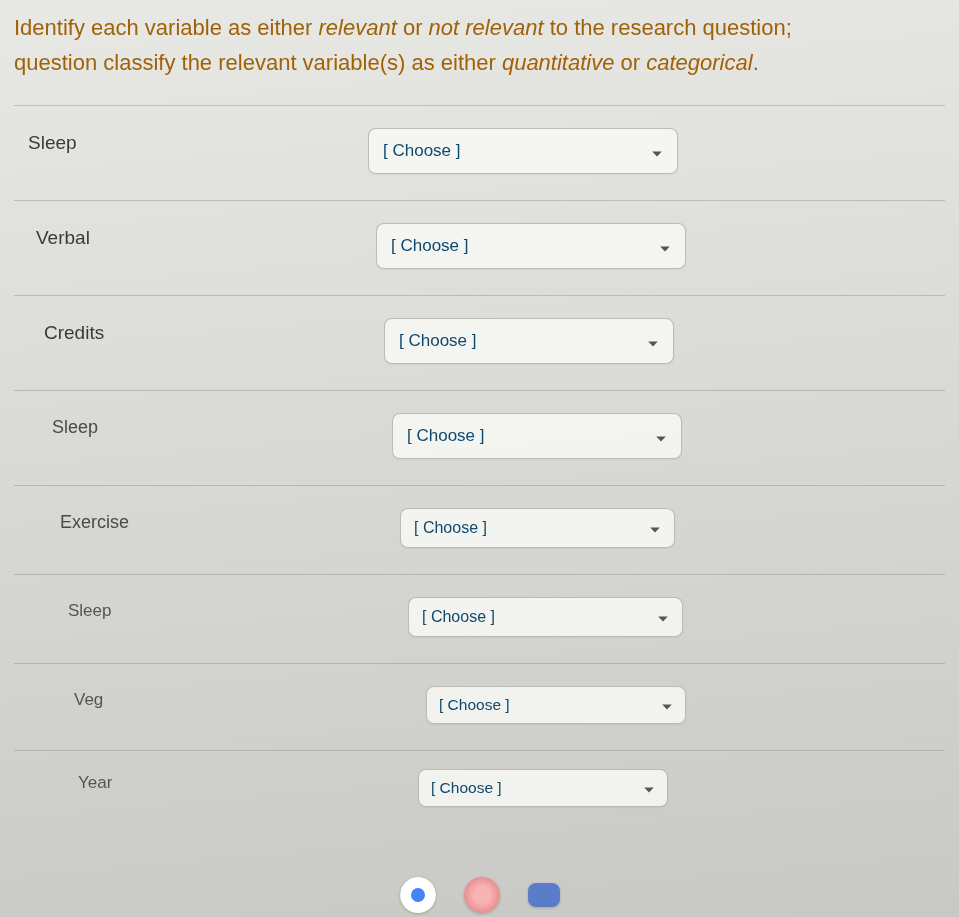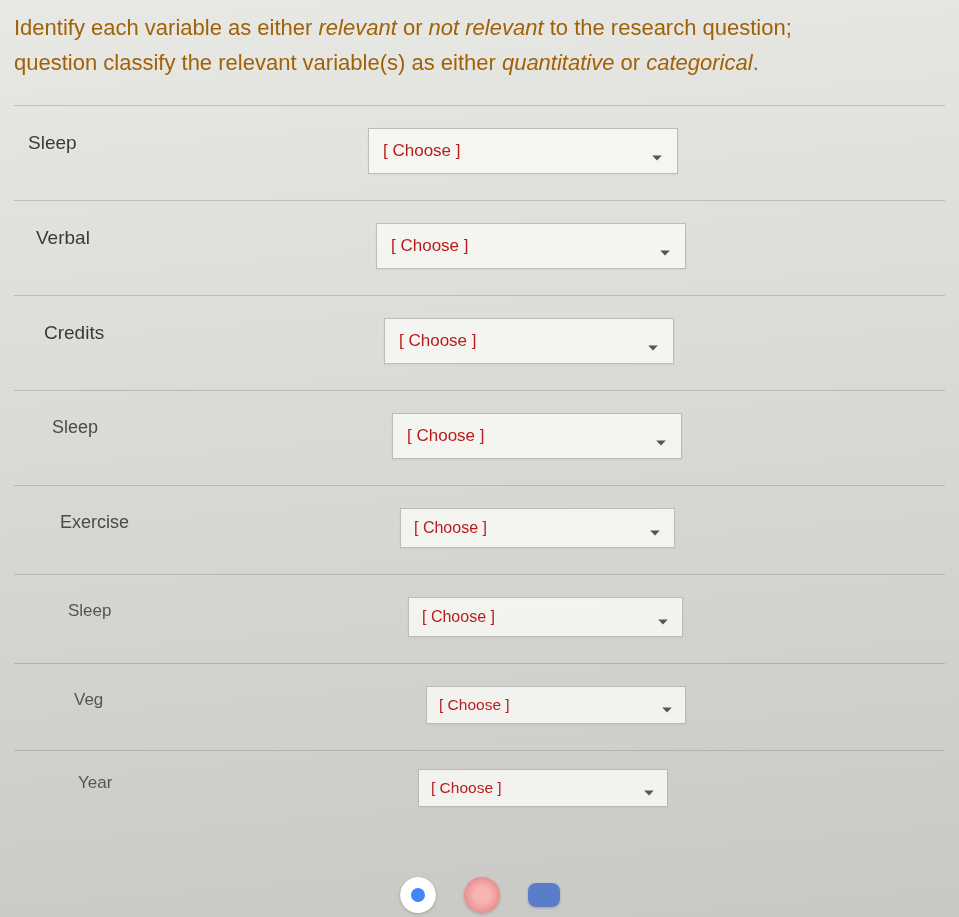--- a/index.html
+++ b/index.html
@@ -56,29 +56,29 @@
     }
     .variable-row:nth-child(n+6) .variable-label {
       font-size: 17px;
       color: #555;
     }
     .dropdown-wrap {
       flex: 0 0 auto;
     }
     .dropdown {
       display: flex;
-      align-items: flex-end;
+      align-items: center;
       justify-content: space-between;
       background: rgba(248,248,245,0.85);
       border: 1px solid rgba(140,140,138,0.55);
-      border-radius: 0;
+      border-radius: 8px;
       padding: 12px 14px;
       width: 310px;
       font-size: 17px;
-      color: #b91c1c;
+      color: #0c4a6e;
       box-shadow: 0 1px 2px rgba(0,0,0,0.05);
       cursor: pointer;
     }
     .variable-row:nth-child(n+3) .dropdown {
       width: 290px;
     }
     .variable-row:nth-child(n+5) .dropdown {
       width: 275px;
       padding: 10px 13px;
       font-size: 16px;

